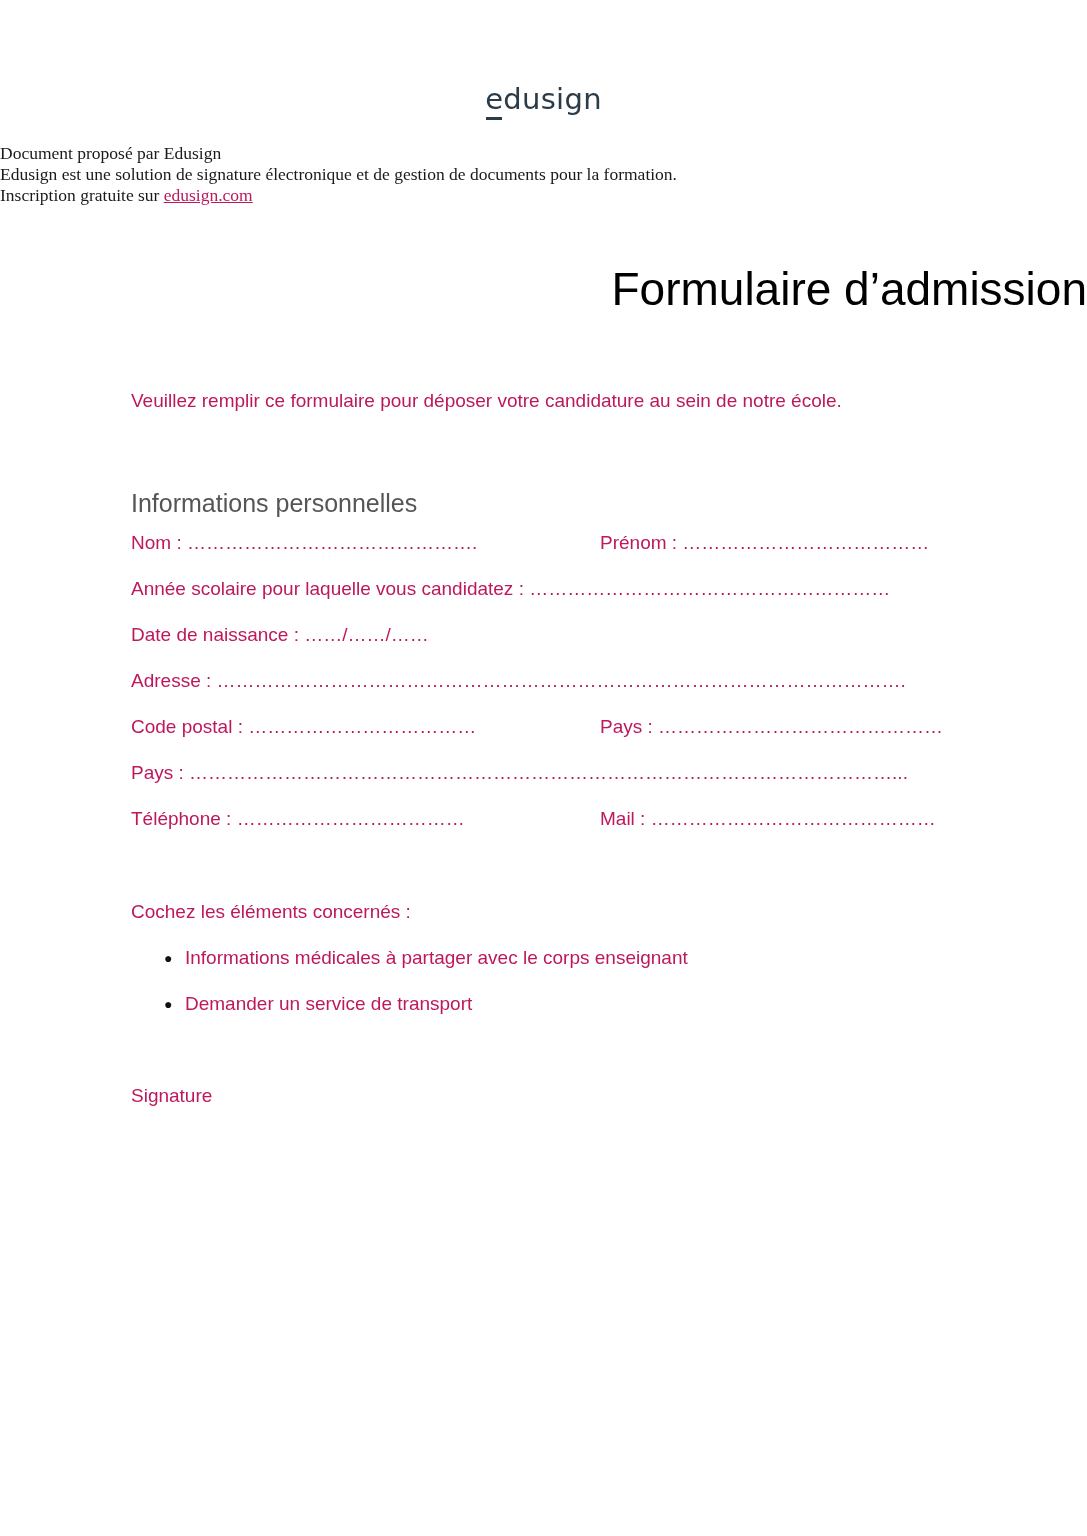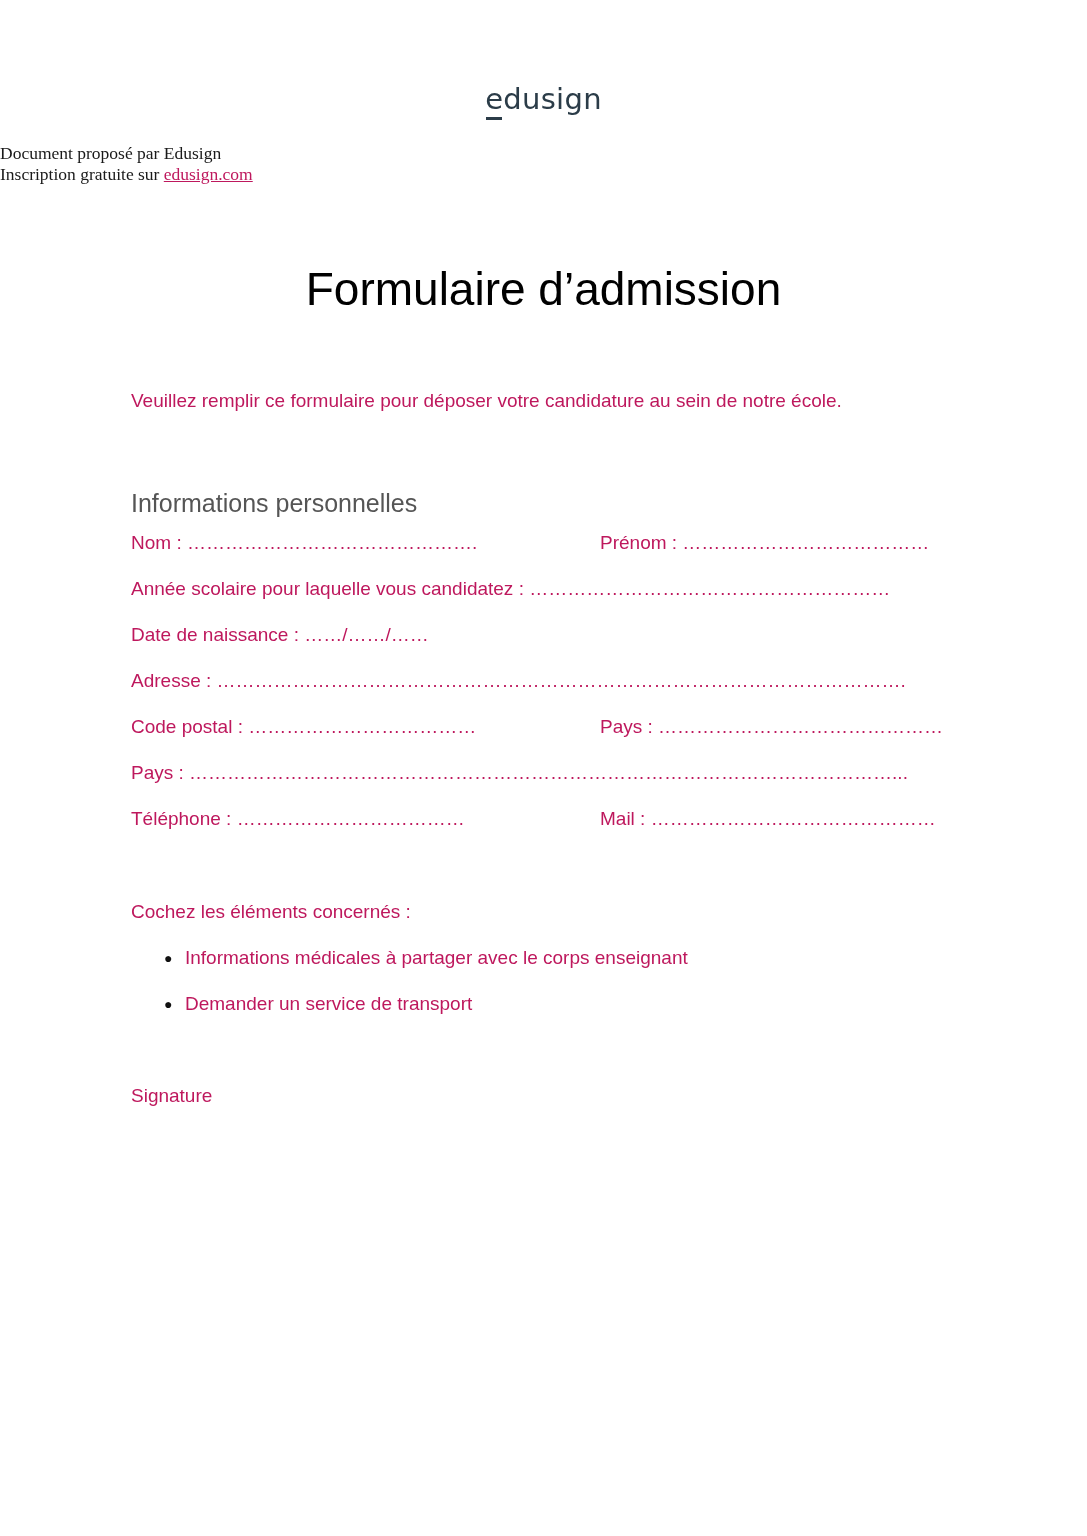--- a/index.html
+++ b/index.html
@@ -12,38 +12,39 @@
     .logo .e { position: relative; display: inline-block; }
     .logo .e::after {
       content: ""; position: absolute; left: 1px; right: 1px; bottom: -4px; height: 3px; background: #2b3c48;
     }
     .intro {
       position: absolute; top: 143px; left: 0; width: 1087px; text-align: left;
       font-family: "Liberation Serif", serif; font-size: 17.5px; line-height: 21px; color: #1a1a1a;
     }
     .intro a { color: #be185d; text-decoration: underline; }
     .title {
-      position: absolute; top: 262px; left: 0; width: 1087px; text-align: center;
+      position: absolute; top: 262px; left: 0; width: 1087px; text-align: right;
       font-family: "Liberation Sans", sans-serif; font-size: 46px; color: #000;
     }
     .txt { position: absolute; left: 131px; font-family: "Liberation Sans", sans-serif; font-size: 19px; color: #be185d; white-space: nowrap; }
     .h2 { position: absolute; left: 131px; top: 465px; font-family: "Liberation Sans", sans-serif; font-size: 25px; color: #555; margin-top: 24px; }
     .col2 { left: 600px; }
     .bullet { position: absolute; left: 164px; font-size: 14px; color: #111; font-family: "Liberation Sans", sans-serif; }
     .btxt { left: 185px; }
   </style>
 </head>
 <body>
 
 <div class="page">
 
   <div class="logo"><span class="e">e</span><span>dusign</span></div>
 
   <div class="intro">
     <div>Document proposé par Edusign</div>
+    <div>Edusign est une solution de signature électronique et de gestion de documents pour la formation.</div>
     <div><span>Inscription gratuite sur </span><a>edusign.com</a></div>
   </div>
 
   <div class="title">Formulaire d’admission</div>
 
   <div class="txt" style="top:390px">Veuillez remplir ce formulaire pour déposer votre candidature au sein de notre école.</div>
 
   <div class="h2">Informations personnelles</div>
 
   <div class="txt" style="top:532px">Nom : ……………………………………….</div>

